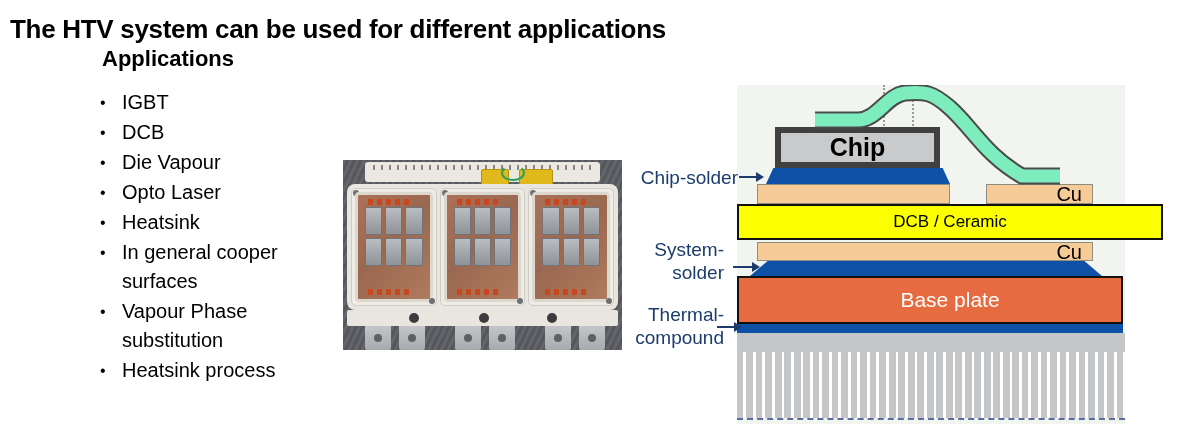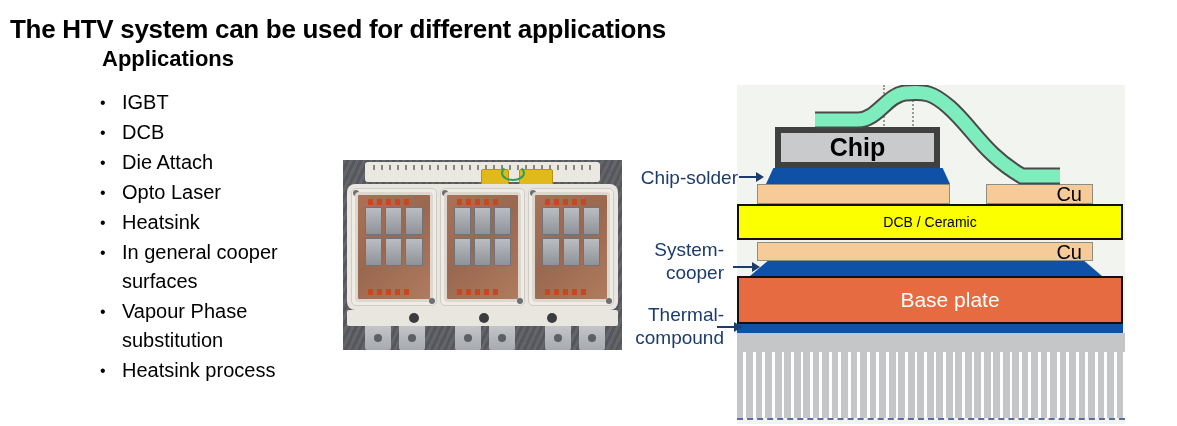--- a/index.html
+++ b/index.html
@@ -55,22 +55,22 @@
     display:flex;align-items:center;justify-content:center;font-size:25px;font-weight:bold;z-index:2;}
   .wire-svg{position:absolute;left:60px;top:0;width:280px;height:105px;z-index:3;}
   .wire-outline{fill:none;stroke:#4a4a4a;stroke-width:17;}
   .wire-core{fill:none;stroke:var(--wire-green);stroke-width:13;}
   .lyr-chip-solder{left:29px;top:83px;width:184px;height:16px;background:var(--solder-blue);
     clip-path:polygon(4% 0,96% 0,100% 100%,0 100%);}
   .cu{background:var(--copper-tan);border:1px solid #8d8d80;font-size:20px;line-height:19px;
     text-align:right;padding-right:10px;color:#000;}
   .lyr-cu-a{left:20px;top:99px;width:193px;height:20px;}
   .lyr-cu-pad{left:249px;top:99px;width:107px;height:20px;}
-  .lyr-dcb{left:0;top:119px;width:386px;height:36px;background:var(--ceramic-yellow);border:2px solid #111;
-    display:flex;align-items:center;justify-content:center;font-size:14px;}
+  .lyr-dcb{left:0;top:119px;width:426px;height:36px;background:var(--ceramic-yellow);border:2px solid #111;
+    display:flex;align-items:center;justify-content:center;font-size:17px;}
   .lyr-cu-b{left:20px;top:157px;width:336px;height:19px;}
   .lyr-sys-solder{left:13px;top:176px;width:352px;height:15px;background:var(--solder-blue);
     clip-path:polygon(5% 0,95% 0,100% 100%,0 100%);}
   .lyr-base{left:0;top:191px;width:386px;height:48px;background:var(--base-orange);border:2px solid #111;
     display:flex;align-items:center;justify-content:center;font-size:21px;color:#fff;padding-left:40px;}
   .lyr-thermal{left:0;top:239px;width:386px;height:9px;background:var(--solder-blue);}
   .lyr-hs-top{left:0;top:248px;width:388px;height:19px;background:var(--heatsink-gray);}
   .lyr-fins{left:0;top:267px;width:388px;height:66px;
     background:repeating-linear-gradient(90deg,var(--heatsink-gray) 0 6.5px,#ffffff 6.5px 9.5px);}
   .dg-dash{position:absolute;left:117px;top:333px;width:388px;height:0;border-top:2px dashed #5b6d9e;}
@@ -99,21 +99,21 @@
         <span>IGBT</span>
       </li>
 
       <li>
         <span class="bullet">•</span>
         <span>DCB</span>
       </li>
 
       <li>
         <span class="bullet">•</span>
-        <span>Die Attach</span>
+        <span>Die Vapour</span>
       </li>
 
       <li>
         <span class="bullet">•</span>
         <span>Opto Laser</span>
       </li>
 
       <li>
         <span class="bullet">•</span>
         <span>Heatsink</span>
@@ -244,21 +244,21 @@
     <div class="dg-dash"></div>
 
     <div class="dg-label lbl-chip-solder">Chip-solder</div>
     <svg class="arrow-svg arr1" width="26" height="12" viewBox="0 0 26 12">
       <line x1="1" y1="6" x2="18" y2="6" stroke="currentColor" stroke-width="2"></line>
       <path d="M18 1 L26 6 L18 11 Z" fill="currentColor"></path>
     </svg>
 
     <div class="dg-label lbl-system">
       <div>System-</div>
-      <div>cooper</div>
+      <div>solder</div>
     </div>
     <svg class="arrow-svg arr2" width="28" height="12" viewBox="0 0 28 12">
       <line x1="1" y1="6" x2="20" y2="6" stroke="currentColor" stroke-width="2"></line>
       <path d="M20 1 L28 6 L20 11 Z" fill="currentColor"></path>
     </svg>
 
     <div class="dg-label lbl-thermal">
       <div>Thermal-</div>
       <div>compound</div>
     </div>

